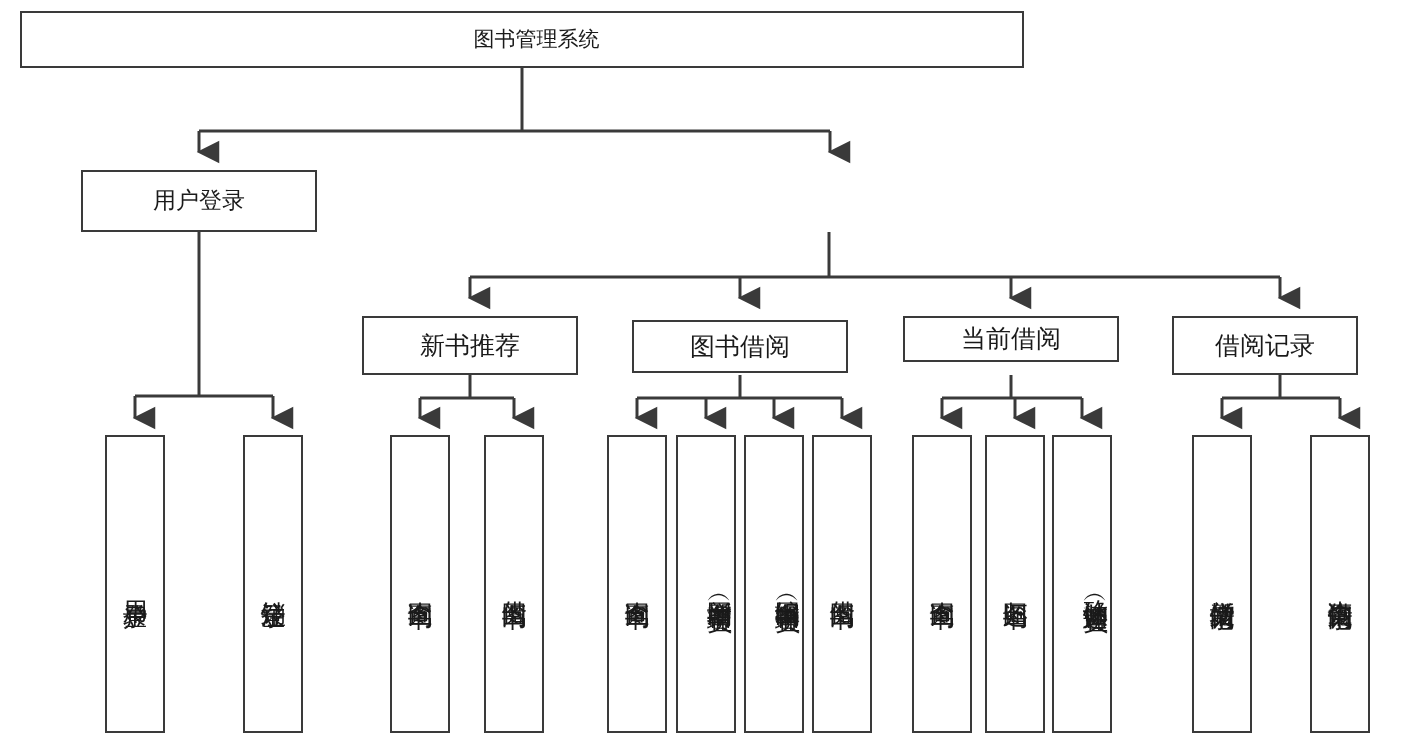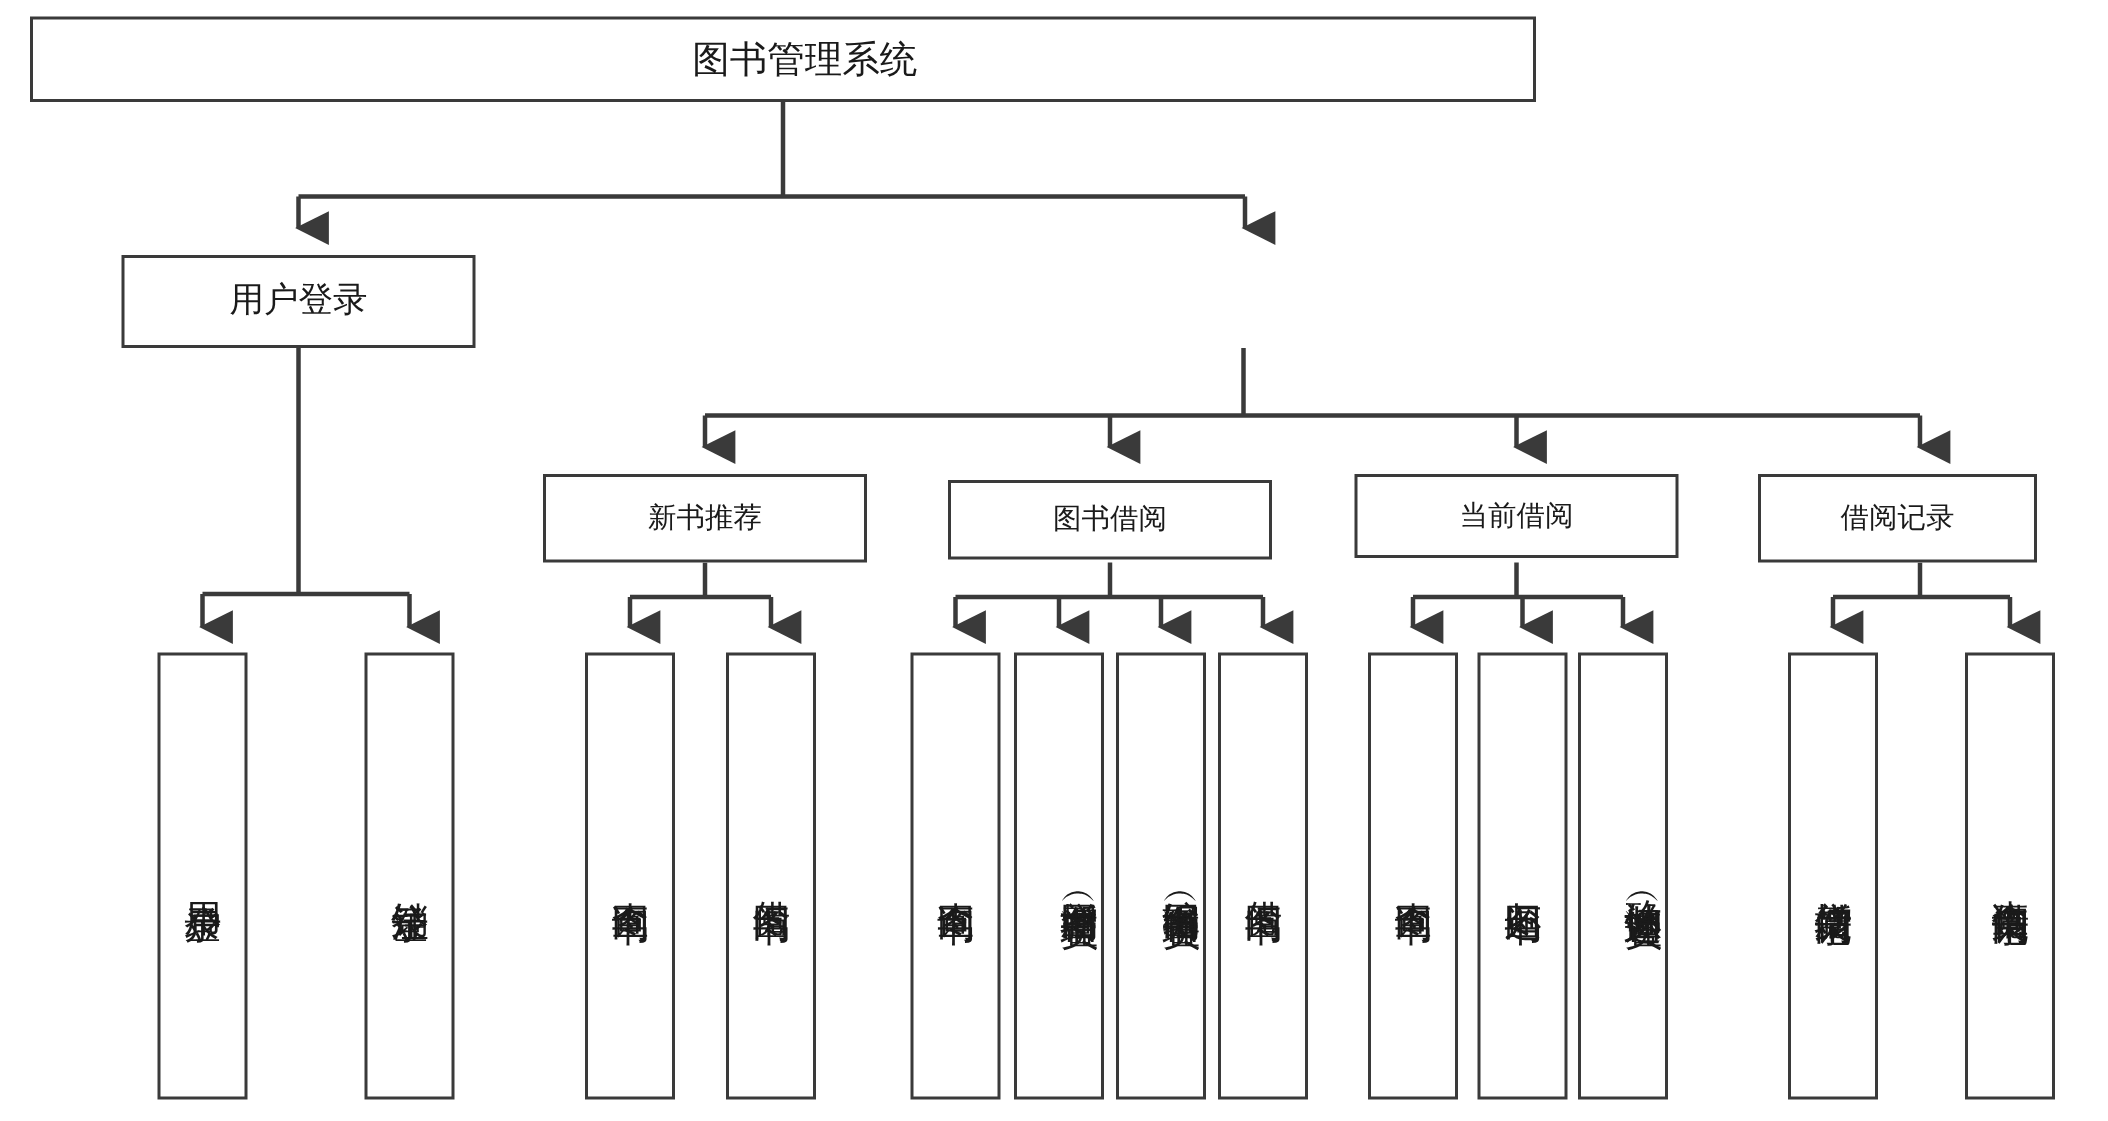--- a/index.html
+++ b/index.html
@@ -32,28 +32,28 @@
     background: #ffffff;
     border: 2.5px solid #3a3a3a;
     display: flex;
     align-items: center;
     justify-content: center;
     color: #1a1a1a;
     line-height: 1.18;
     text-align: center;
   }
   .node.root {
-    font-size: 25px;
+    font-size: 21px;
     padding-left: 29px;
   }
   .node.lvl2 {
     font-size: 23px;
   }
   .node.lvl3 {
-    font-size: 19px;
+    font-size: 25px;
   }
   .node.leaf {
     font-size: 25px;
     writing-mode: vertical-rl;
     text-orientation: upright;
     letter-spacing: 1.5px;
     align-items: flex-start;
     justify-content: center;
     padding-top: 8px;
   }
@@ -141,21 +141,21 @@
   <div class="node lvl2" style="left: 81px; top: 170px; width: 236px; height: 62px;">
     <span class="nodelabel">用户登录</span>
   </div>
 
   <div class="node lvl3" style="left: 362px; top: 316px; width: 216px; height: 59px;">
     <span class="nodelabel">新书推荐</span>
   </div>
   <div class="node lvl3" style="left: 632px; top: 320px; width: 216px; height: 53px;">
     <span class="nodelabel">图书借阅</span>
   </div>
-  <div class="node lvl3" style="left: 903px; top: 316px; width: 216px; height: 56px;">
+  <div class="node lvl3" style="left: 903px; top: 316px; width: 216px; height: 46px;">
     <span class="nodelabel">当前借阅</span>
   </div>
   <div class="node lvl3" style="left: 1172px; top: 316px; width: 186px; height: 59px;">
     <span class="nodelabel">借阅记录</span>
   </div>
 
   <div class="node leaf centered" style="left: 105px; top: 435px; width: 60px; height: 298px;">
     <span class="nodelabel">用户登录</span>
   </div>
   <div class="node leaf centered" style="left: 243px; top: 435px; width: 60px; height: 298px;">

